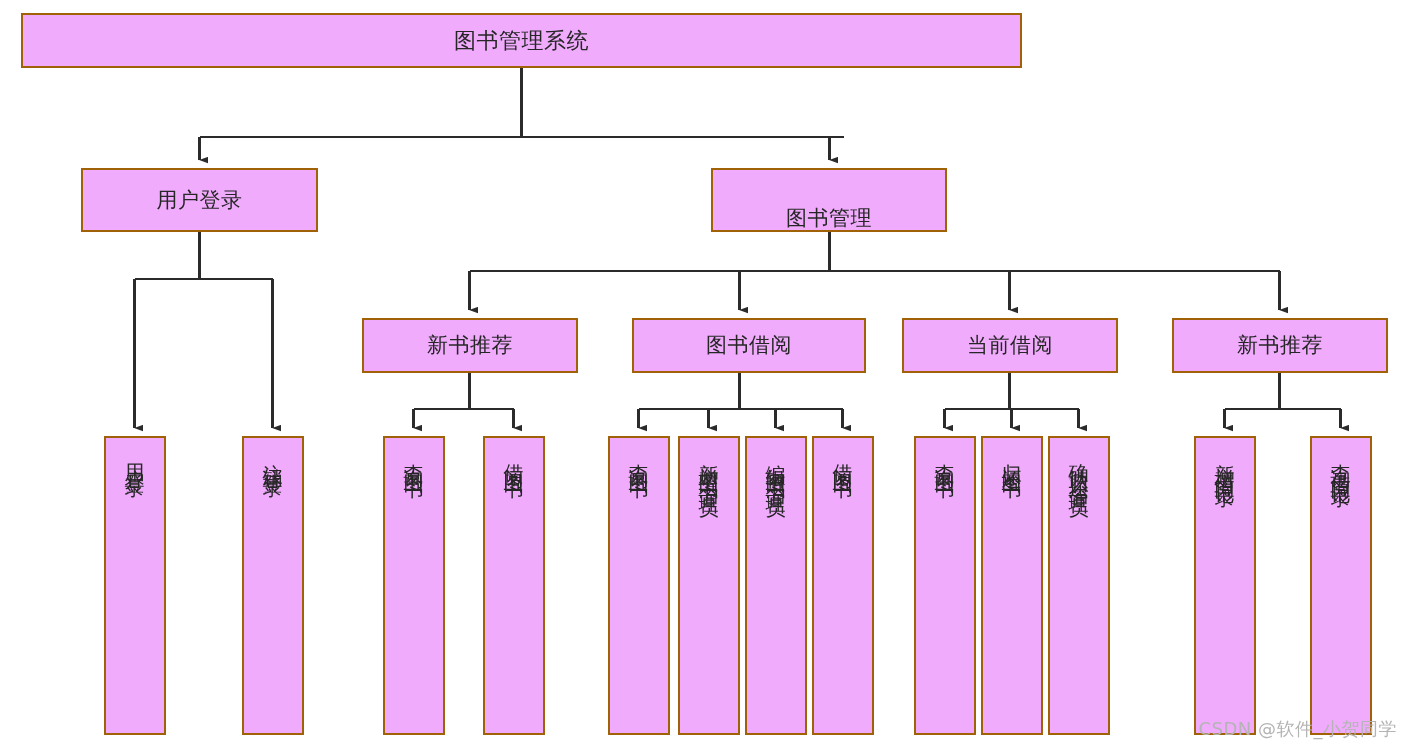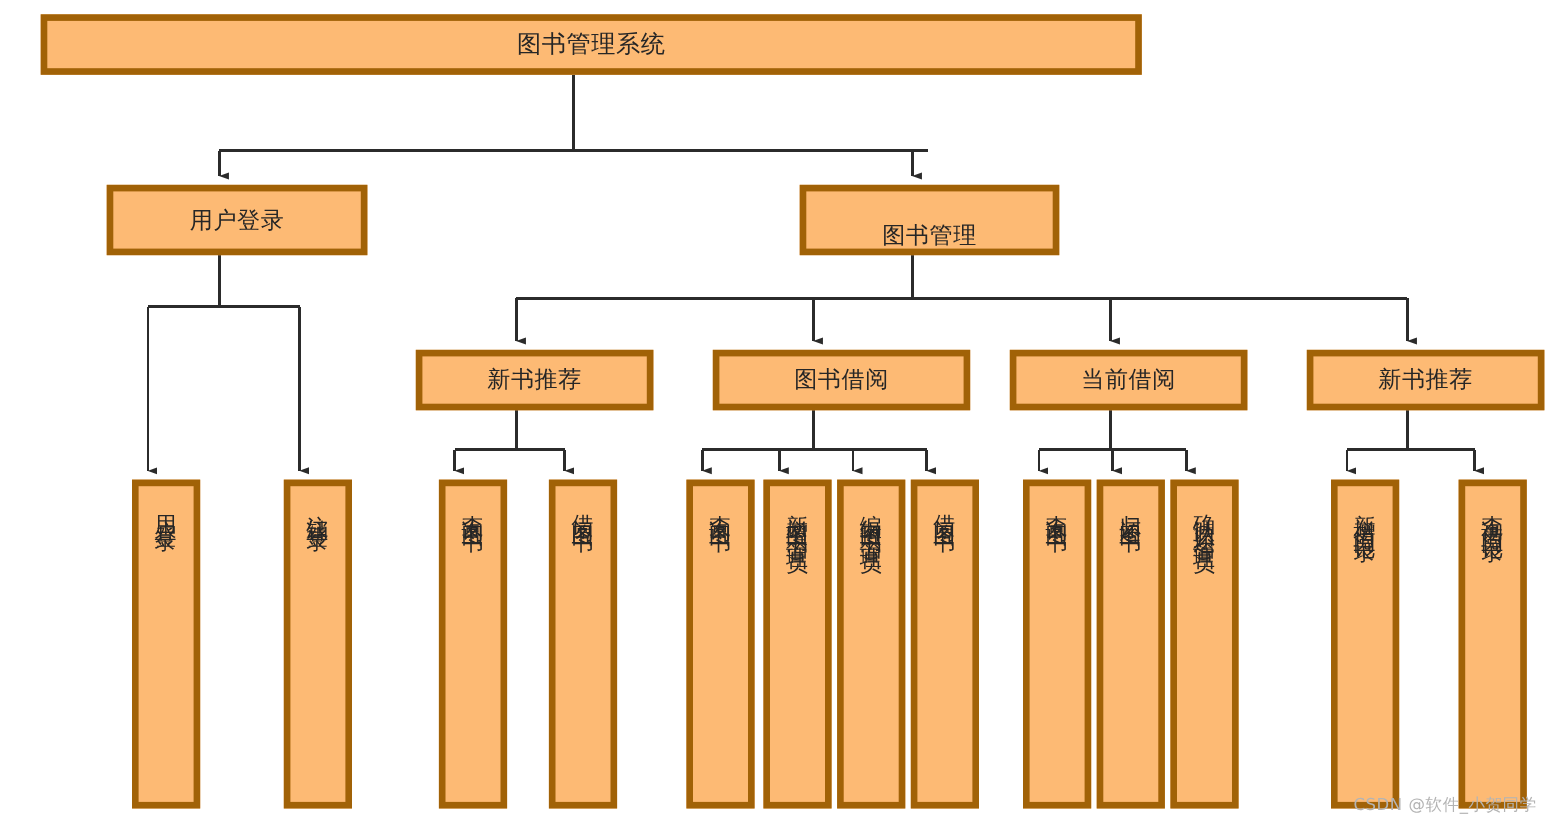--- a/index.html
+++ b/index.html
@@ -23,27 +23,26 @@
     position: absolute;
     left: 0;
     top: 0;
     width: 1405px;
     height: 747px;
     pointer-events: none;
   }
   .node {
     position: absolute;
     box-sizing: border-box;
-    background: #fdba74;
-    border: 6px solid #a16207;
+    background: #f0abfc;
+    border: 2px solid #a16207;
     display: flex;
     align-items: center;
     justify-content: center;
     z-index: 2;
-    margin-left: 16px;
   }
   .node-label {
     font-size: 21px;
     line-height: 1.15;
     color: #262626;
     letter-spacing: 0.5px;
     white-space: nowrap;
     user-select: none;
   }
   .node.root .node-label { font-size: 22px; }
@@ -58,21 +57,21 @@
     white-space: normal;
     font-size: 20px;
     letter-spacing: 5px;
     line-height: 1;
     max-height: 278px;
   }
   #watermark {
     position: absolute;
     right: 8px;
     bottom: 6px;
-    font-size: 15px;
+    font-size: 18px;
     color: #b4b4b4;
     letter-spacing: 0.5px;
     z-index: 5;
     user-select: none;
     white-space: nowrap;
   }
 </style>
 </head>
 <body>
 

